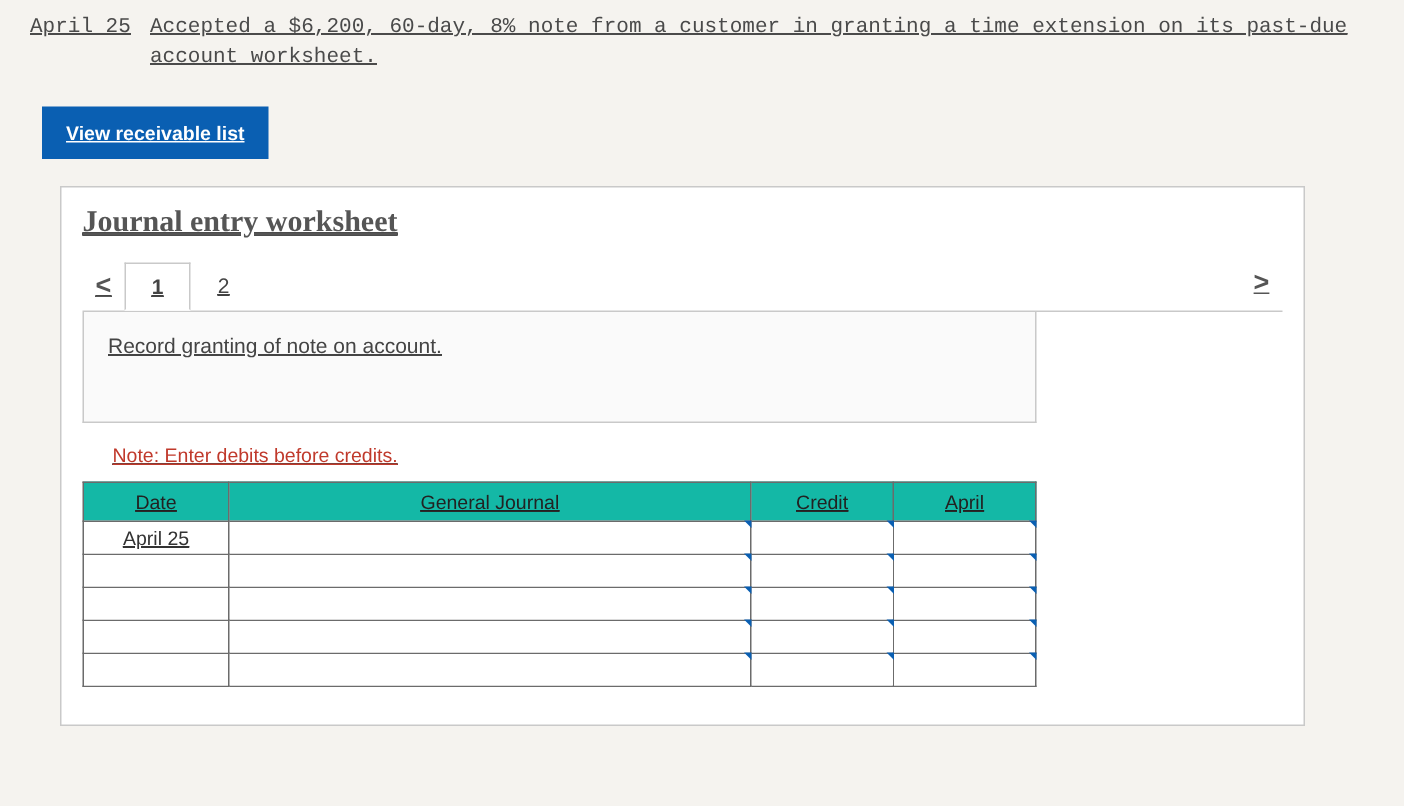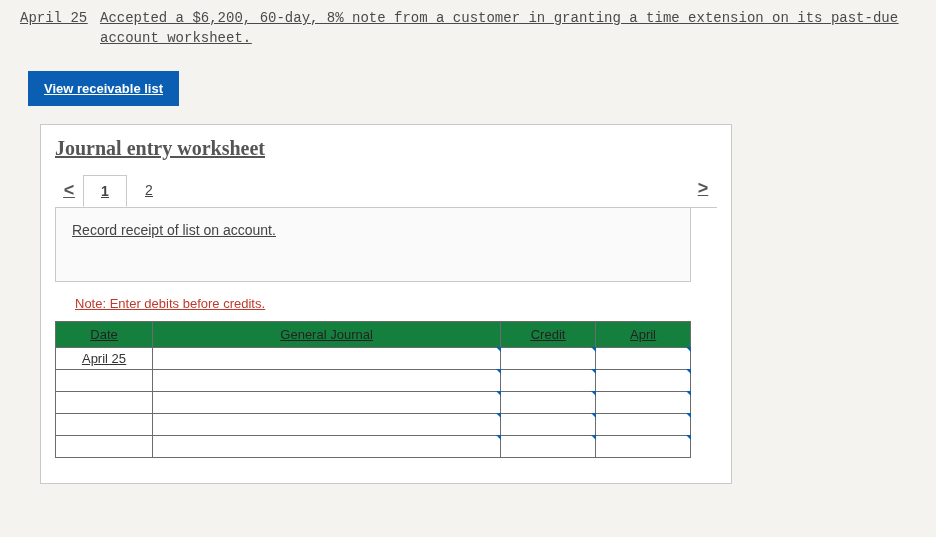--- a/index.html
+++ b/index.html
@@ -28,21 +28,21 @@
     background: #0a5fb2;
     color: #fff;
     font-size: 13px;
     font-weight: bold;
     padding: 10px 16px;
     border: none;
     cursor: pointer;
   }
   .worksheet {
     margin: 18px 0 0 40px;
-    width: 692px;
+    width: 830px;
     border: 1px solid #c9c9c9;
     background: #fff;
     padding: 12px 14px 0 14px;
     position: relative;
     height: 360px;
     overflow: hidden;
   }
   .ws-title {
     font-family: Georgia, 'Times New Roman', serif;
     font-size: 20px;
@@ -105,21 +105,21 @@
     color: #c0392b;
     font-size: 13px;
     margin: 14px 0 10px 20px;
   }
   table.journal {
     border-collapse: collapse;
     width: 636px;
     font-size: 13px;
   }
   table.journal th {
-    background: #15803d;
+    background: #14b8a6;
     border: 1px solid #6b6b6b;
     padding: 5px 6px;
     color: #222;
     font-weight: normal;
     text-align: center;
   }
   table.journal td {
     border: 1px solid #6b6b6b;
     height: 22px;
     padding: 2px 6px;
@@ -161,21 +161,21 @@
 <div class="worksheet">
   <div class="ws-title">Journal entry worksheet</div>
 
   <div class="tabs-row">
     <div class="nav-arrow">&lt;</div>
     <div class="tab active">1</div>
     <div class="tab">2</div>
     <div class="nav-arrow nav-right">&gt;</div>
   </div>
 
-  <div class="instruction-box">Record receipt of list on account.</div>
+  <div class="instruction-box">Record granting of note on account.</div>
 
   <div class="note">Note: Enter debits before credits.</div>
 
   <table class="journal">
     <thead>
       <tr>
         <th class="col-date">Date</th>
         <th class="col-gj">General Journal</th>
         <th class="col-debit">Credit</th>
         <th class="col-credit">April</th>

